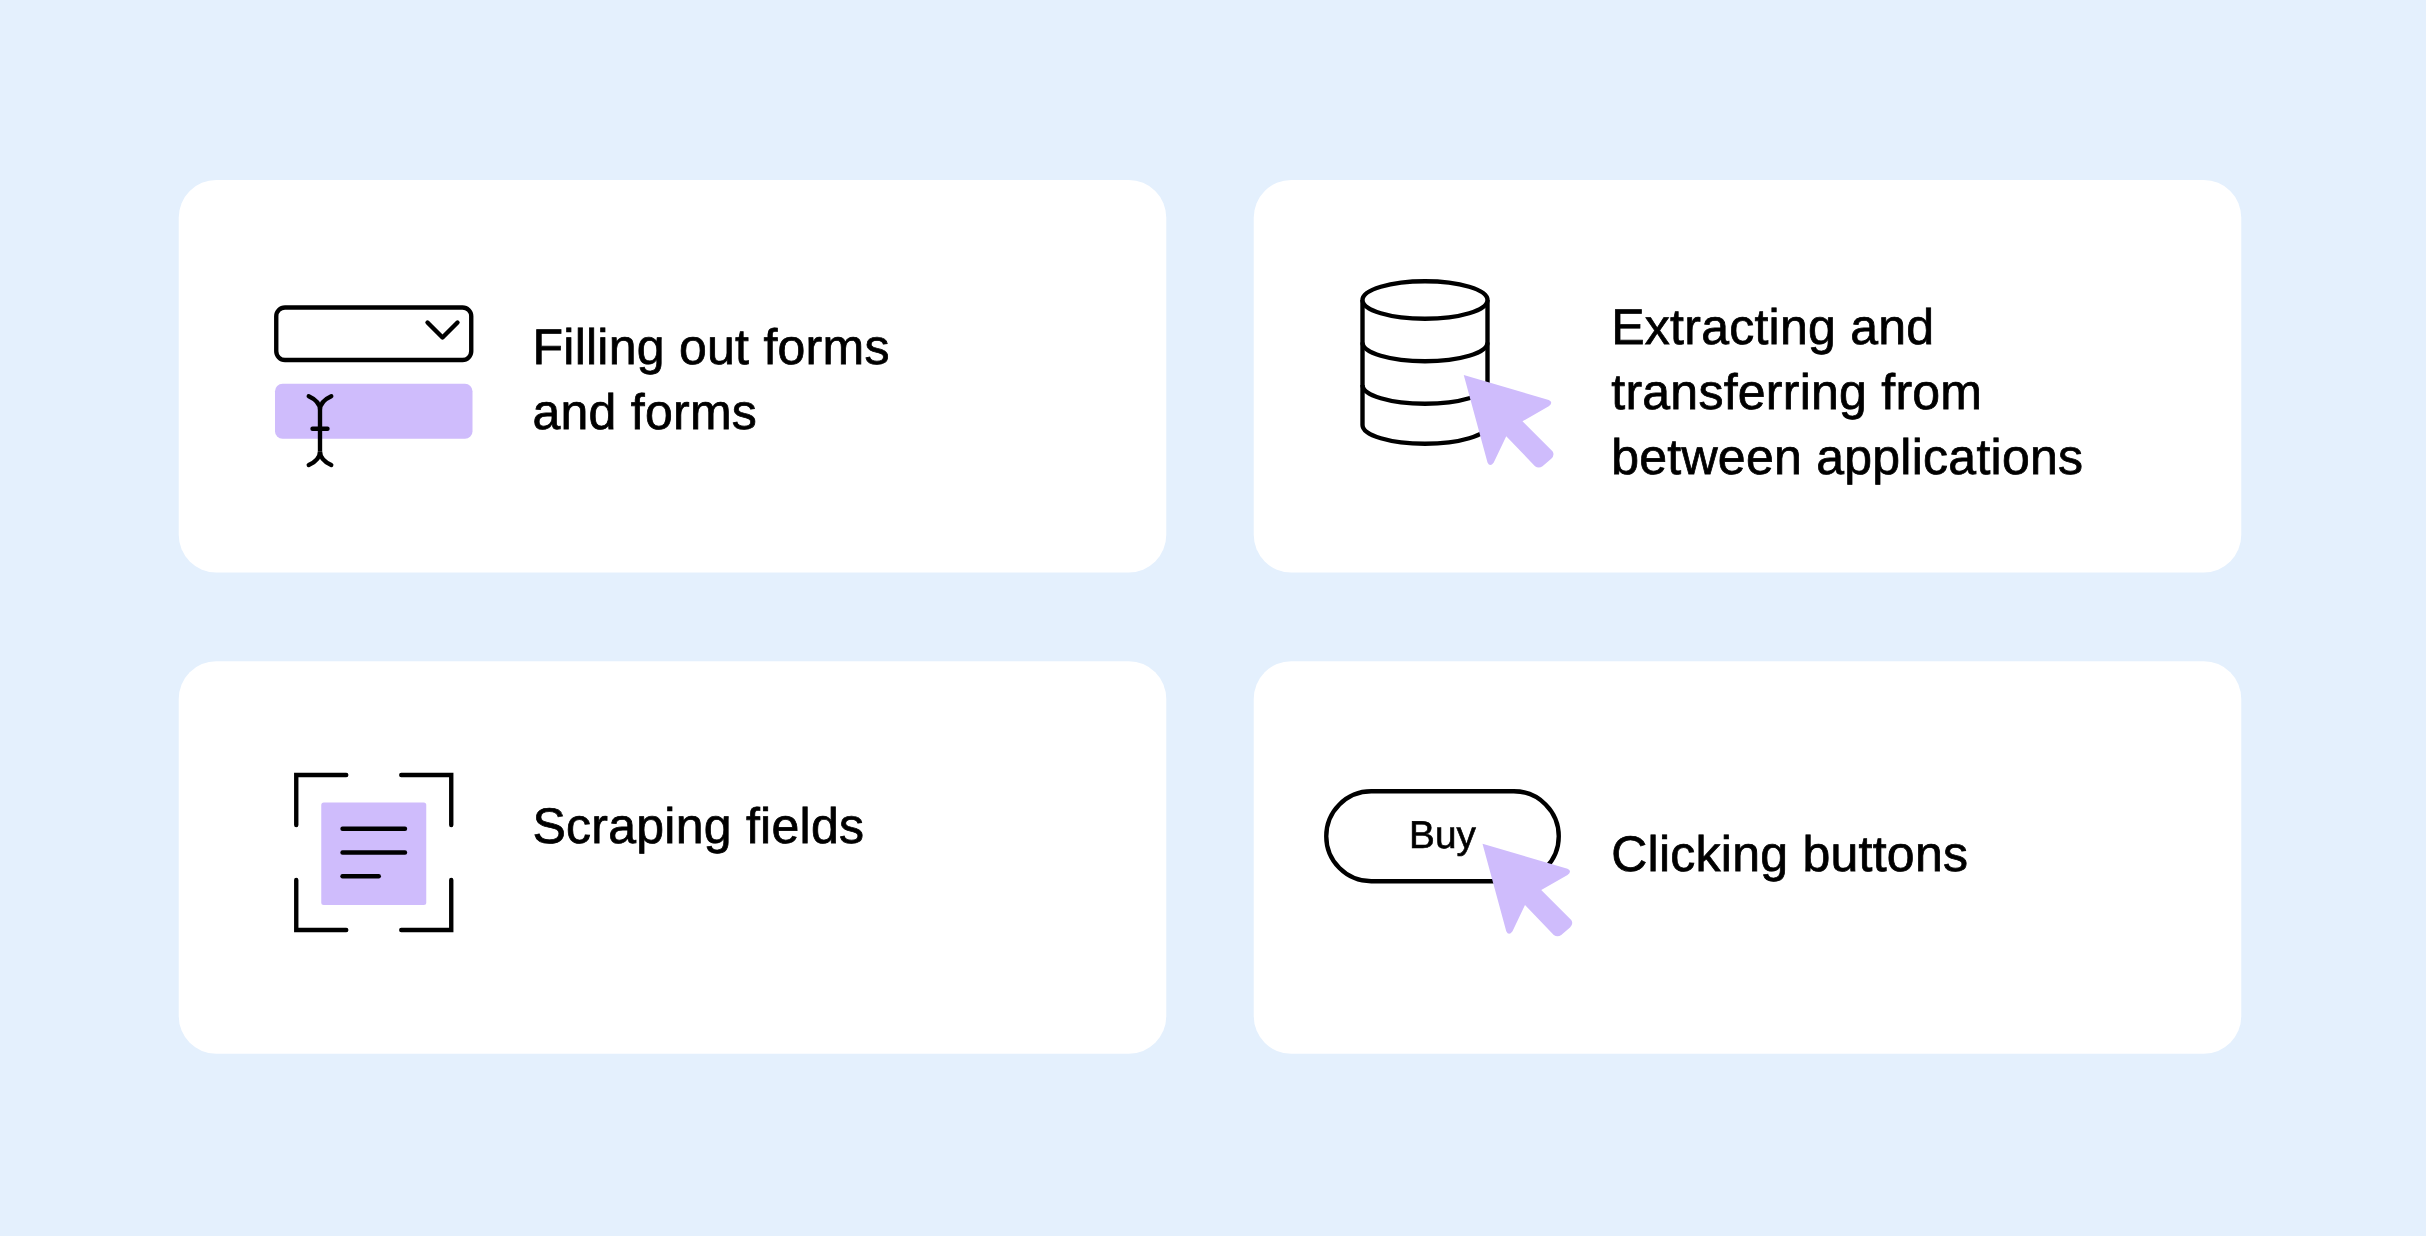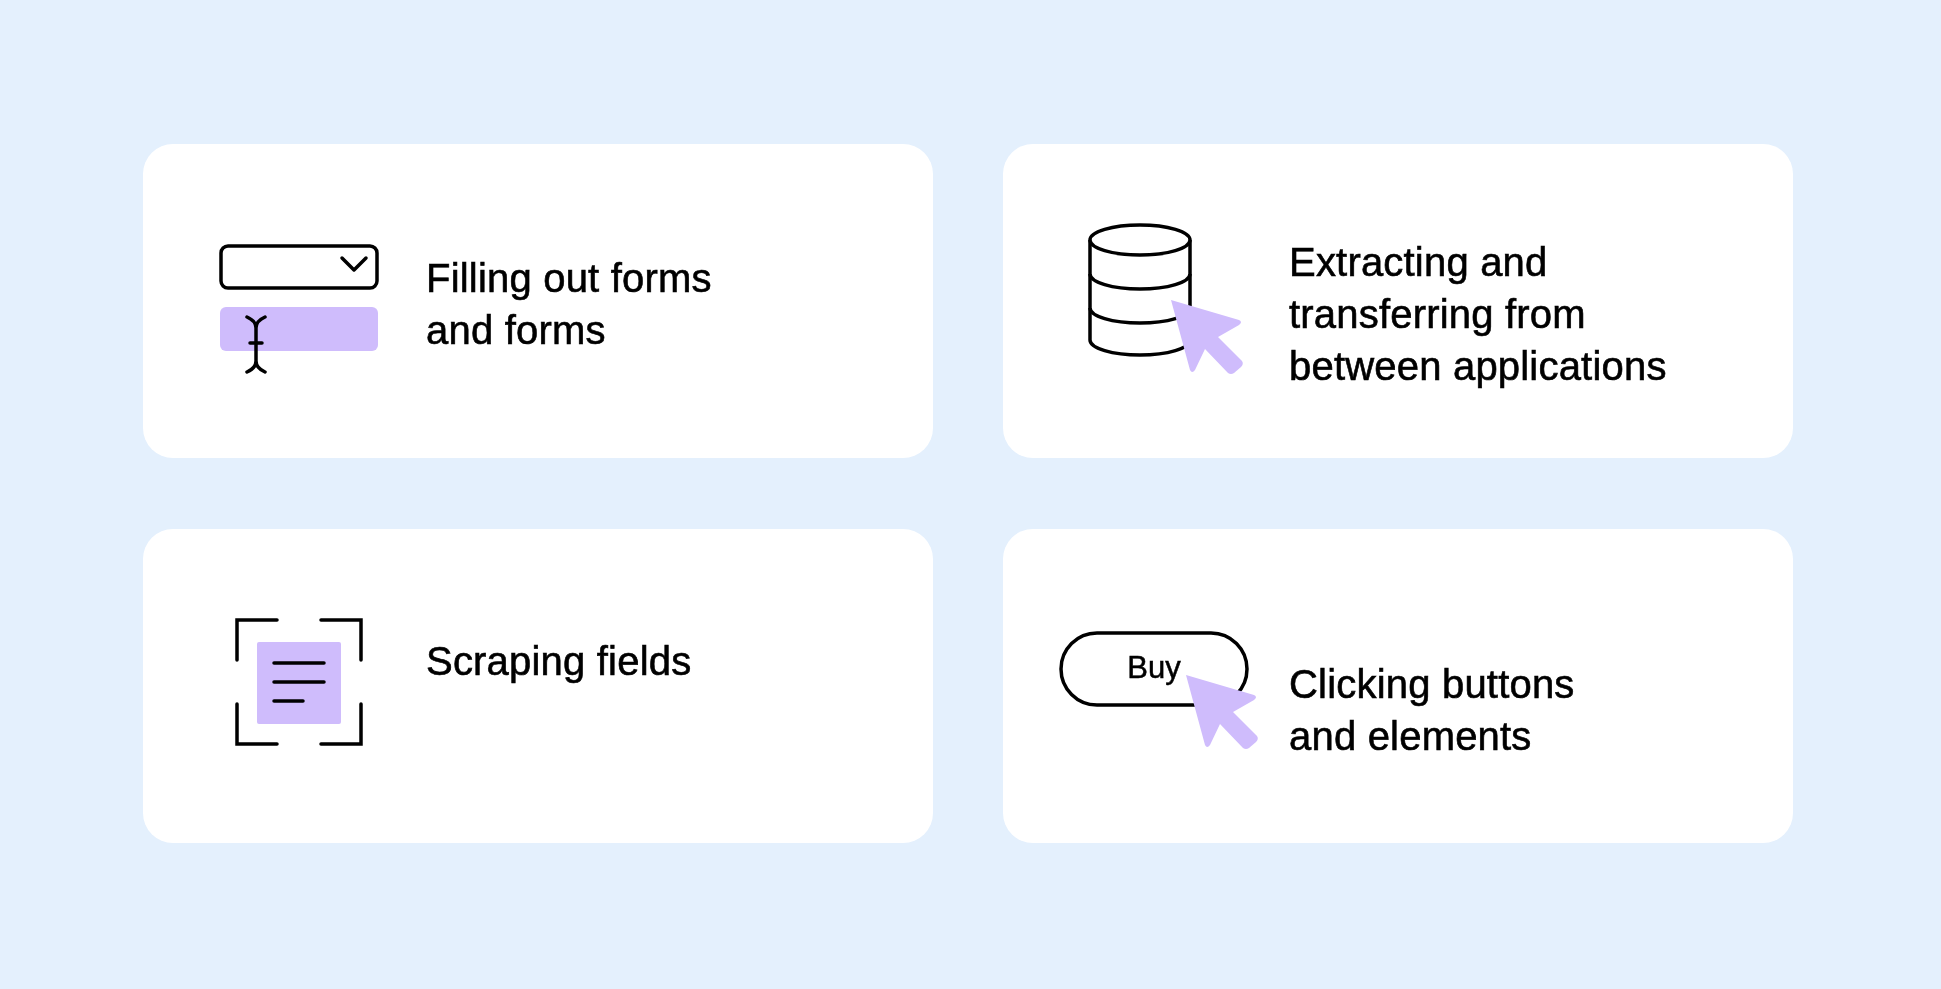--- a/index.html
+++ b/index.html
@@ -130,15 +130,14 @@
     <svg width="210" height="120" viewBox="0 0 210 120">
 
       <rect x="2" y="2" width="186" height="72" rx="36" ry="36" fill="#fff" stroke="#000" stroke-width="3.5"></rect>
       <text class="buy-text" x="95" y="47" text-anchor="middle" font-size="31" fill="#000" stroke="#000" stroke-width="0.5">Buy</text>
 
       <path d="M127,44 L195,64 Q199,66 195,69 L174,81 L198,105 Q200,108 197,111 L190,117 Q187,119 184,117 L161,93 L151,114 Q148,118 146,114 Z" fill="#cfbcfc"></path>
     </svg>
   </div>
   <div class="label">
     <span>Clicking buttons</span>
-    <span>and elements</span>
   </div>
 </div>
 
 </body></html>

